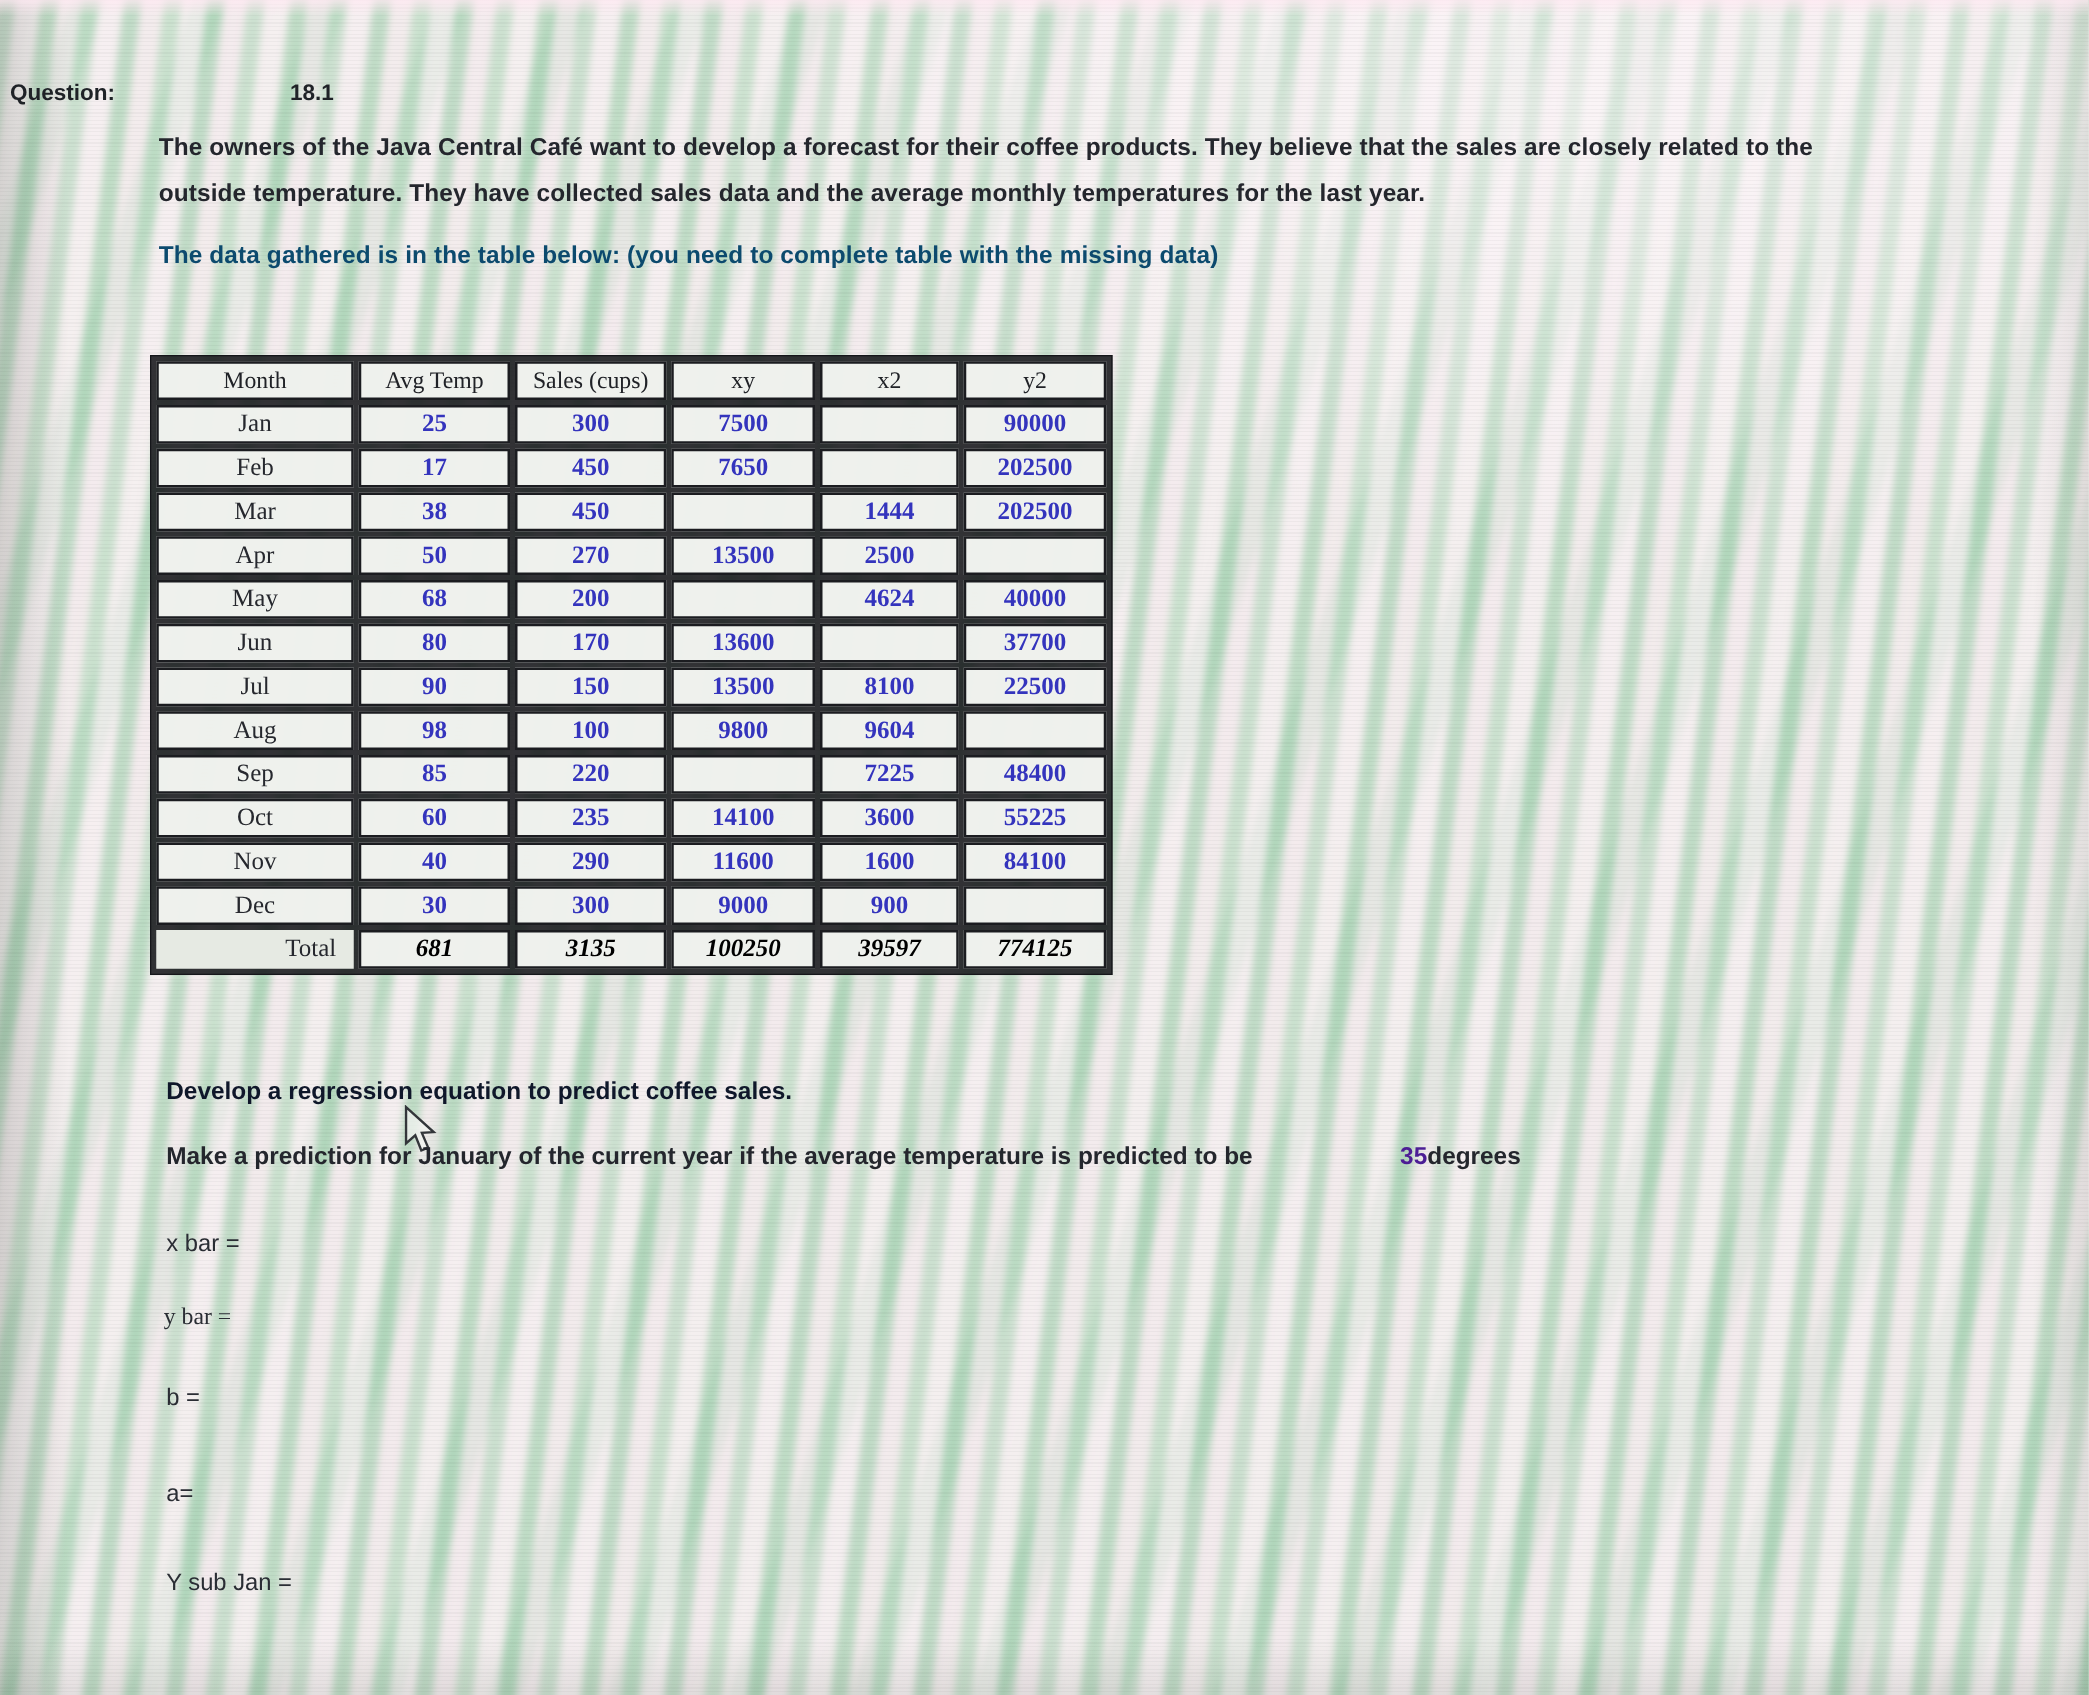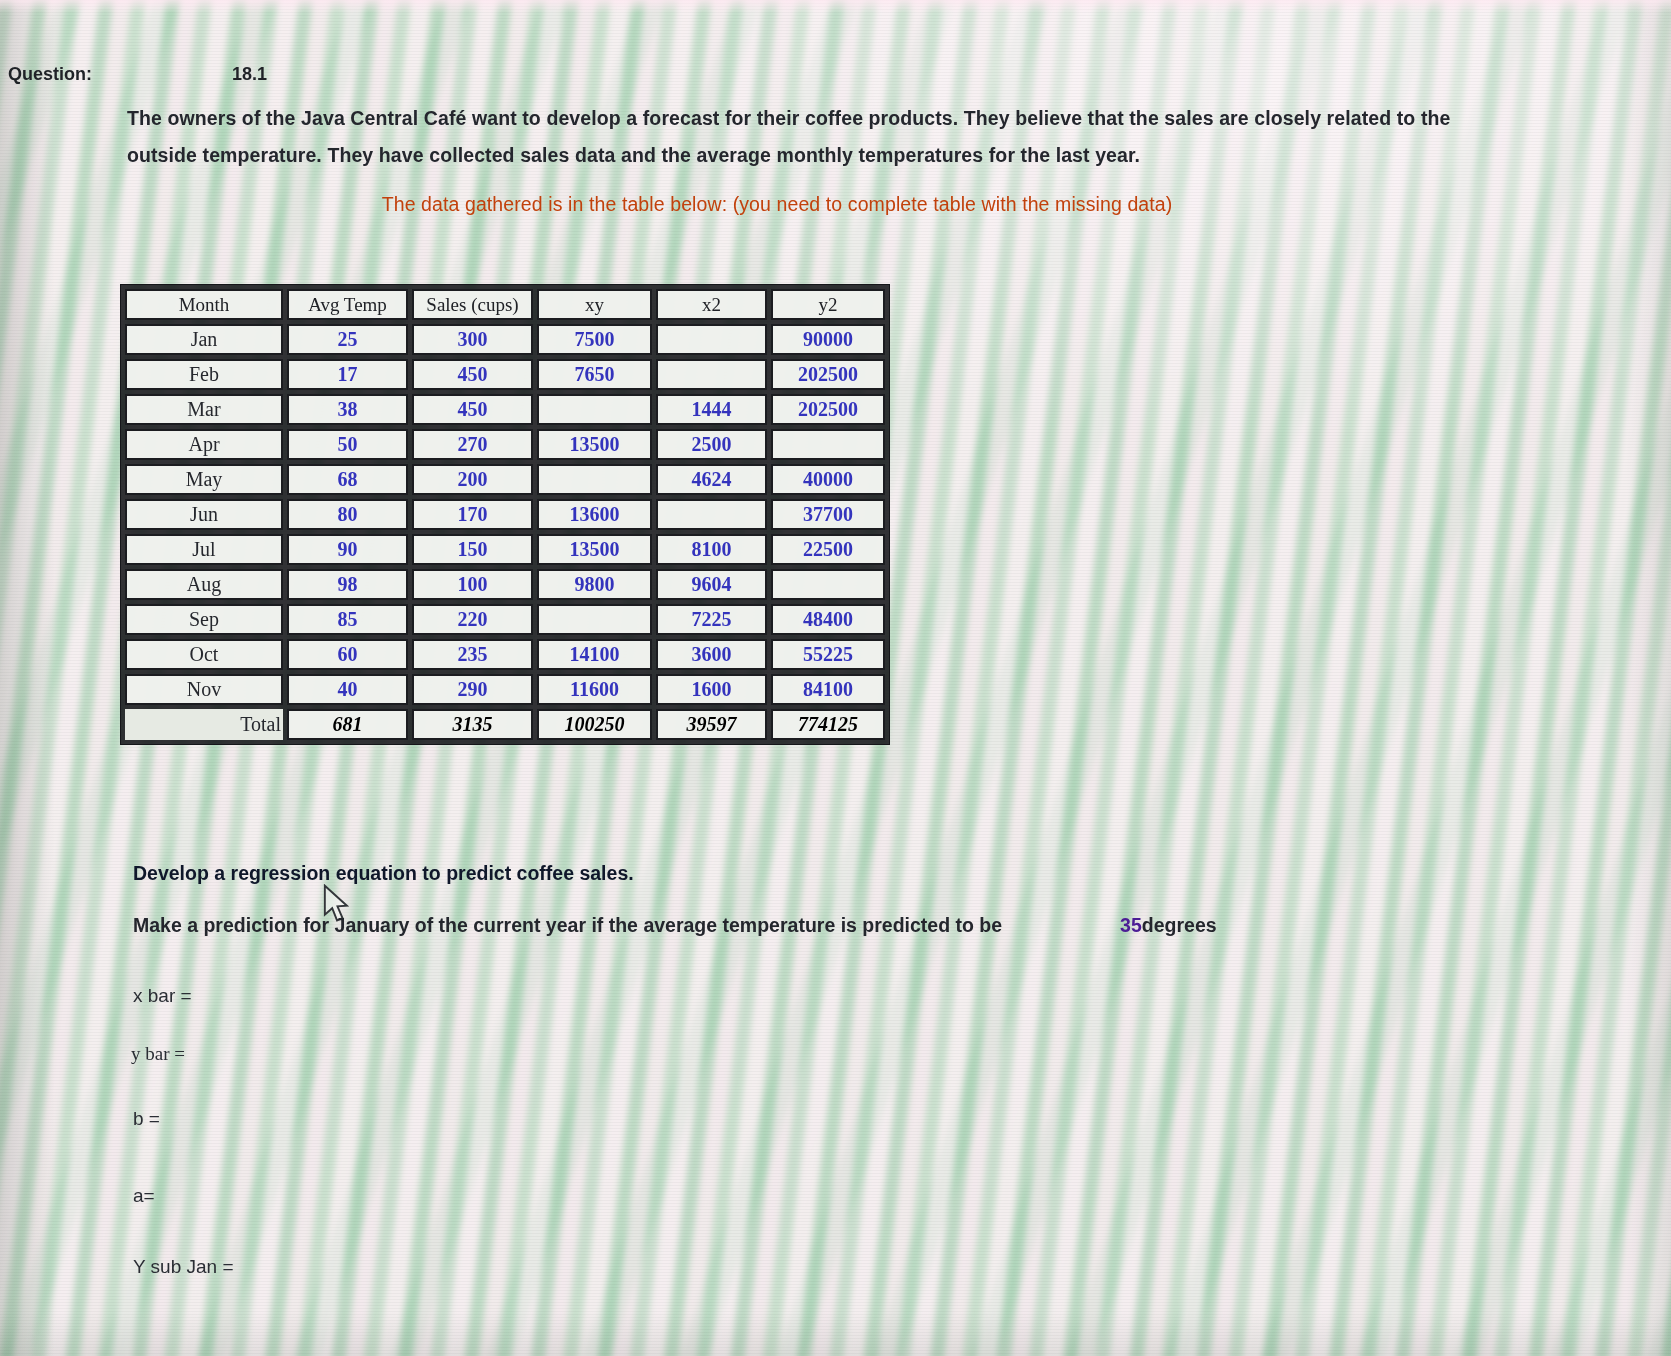--- a/index.html
+++ b/index.html
@@ -42,21 +42,21 @@
   .q-label{left:8px;top:64px;font-size:18px;font-weight:bold;color:#1f2227;}
   .q-number{left:232px;top:64px;font-size:18px;font-weight:600;color:#1f2227;}
 
   .intro{
     left:127px;top:100px;width:1352px;
     font-size:19.5px;font-weight:600;line-height:37px;color:#24262d;
     letter-spacing:0.1px;
   }
   .note{
     left:127px;top:193px;width:1300px;
-    font-size:19.5px;font-weight:400;color:#c2410c;letter-spacing:0.1px;text-align:center;
+    font-size:19.5px;font-weight:700;color:#0c4a6e;letter-spacing:0.1px;
   }
 
   
   .tbl-wrap{left:120px;top:284px;}
   table.sales{
     border-collapse:separate;border-spacing:4px;
     background:rgba(23,24,27,0.88);
     border:1px solid #15161a;
     table-layout:fixed;width:688px;
   }
@@ -64,21 +64,21 @@
     height:27px;padding:0 4px;text-align:center;vertical-align:middle;
     border:2px solid #1b1c20;background:rgba(247,249,245,0.96);
     font-family:"Liberation Serif",serif;overflow:hidden;white-space:nowrap;
   }
   table.sales th{font-weight:normal;font-size:19px;color:#202227;}
   td.month{font-size:20px;color:#26282e;}
   td.val{font-size:20px;font-weight:bold;color:#3434bd;}
   tr.total td{color:#2c2e34;}
   tr.total td.t-label{
     border:none;background:#e6eae3;text-align:right;
-    font-size:20px;font-weight:normal;color:#26282e;padding-right:2px;
+    font-size:20px;font-weight:normal;color:#26282e;padding-right:14px;
   }
   tr.total td.t-val{font-size:20px;font-weight:bold;color:#000000;font-style:italic;}
 
   .task1{left:133px;top:862px;font-size:19.5px;font-weight:600;color:#0f172a;}
   .task2{left:133px;top:914px;font-size:19.5px;font-weight:600;color:#24262d;white-space:nowrap;}
   .task2 .pred-val{color:#4c1d95;font-weight:bold;margin-left:118px;}
   .task2 .pred-unit{}
 
   .ans{font-size:19px;font-weight:500;color:#2a2d34;}
   .ans-xbar{left:133px;top:985px;}
@@ -218,20 +218,28 @@
 
     <tr>
       <td class="month">Nov</td>
       <td class="val">40</td>
       <td class="val">290</td>
       <td class="val">11600</td>
       <td class="val">1600</td>
       <td class="val">84100</td>
     </tr>
 
+    <tr>
+      <td class="month">Dec</td>
+      <td class="val">30</td>
+      <td class="val">300</td>
+      <td class="val">9000</td>
+      <td class="val">900</td>
+      <td class="val"></td>
+    </tr>
   <tr class="total">
           <td class="t-label">Total</td>
           <td class="t-val">681</td>
           <td class="t-val">3135</td>
           <td class="t-val">100250</td>
           <td class="t-val">39597</td>
           <td class="t-val">774125</td>
         </tr>
       </tbody>
     </table>

